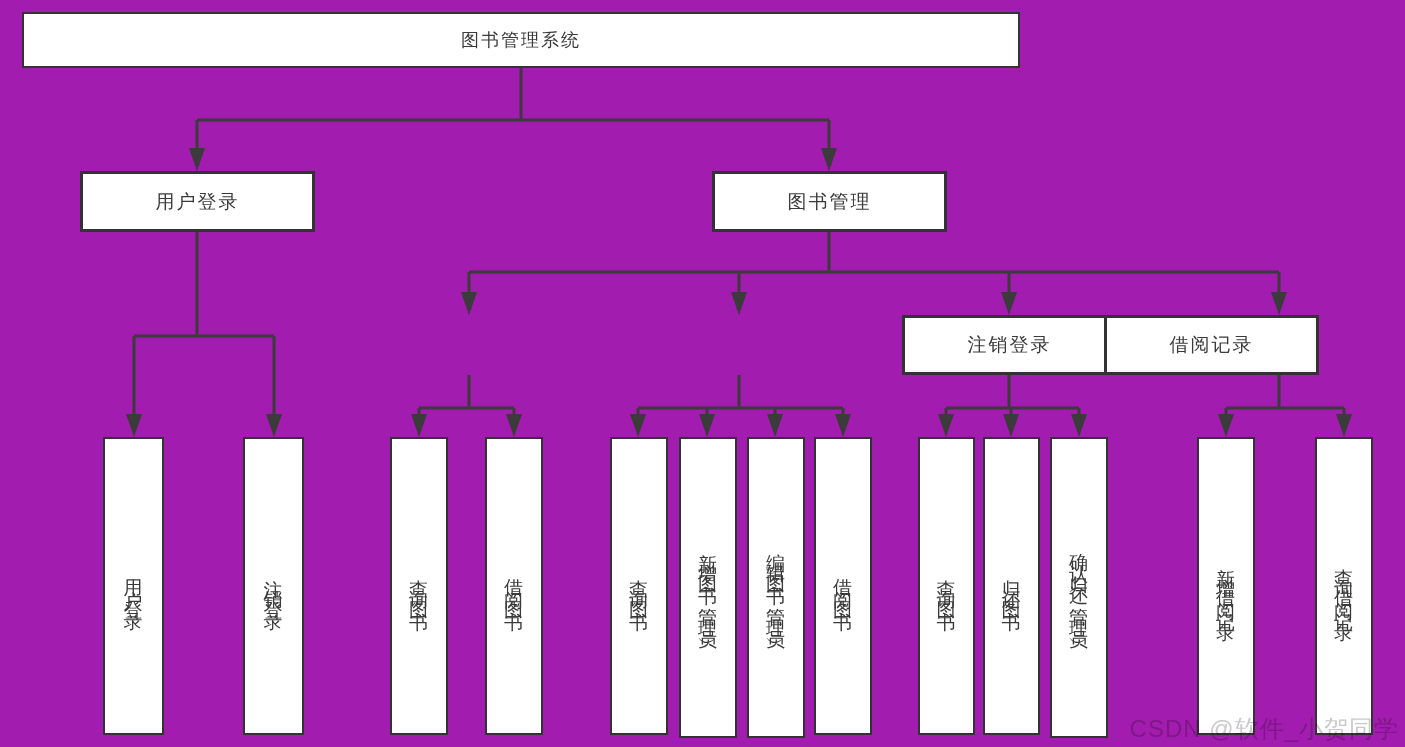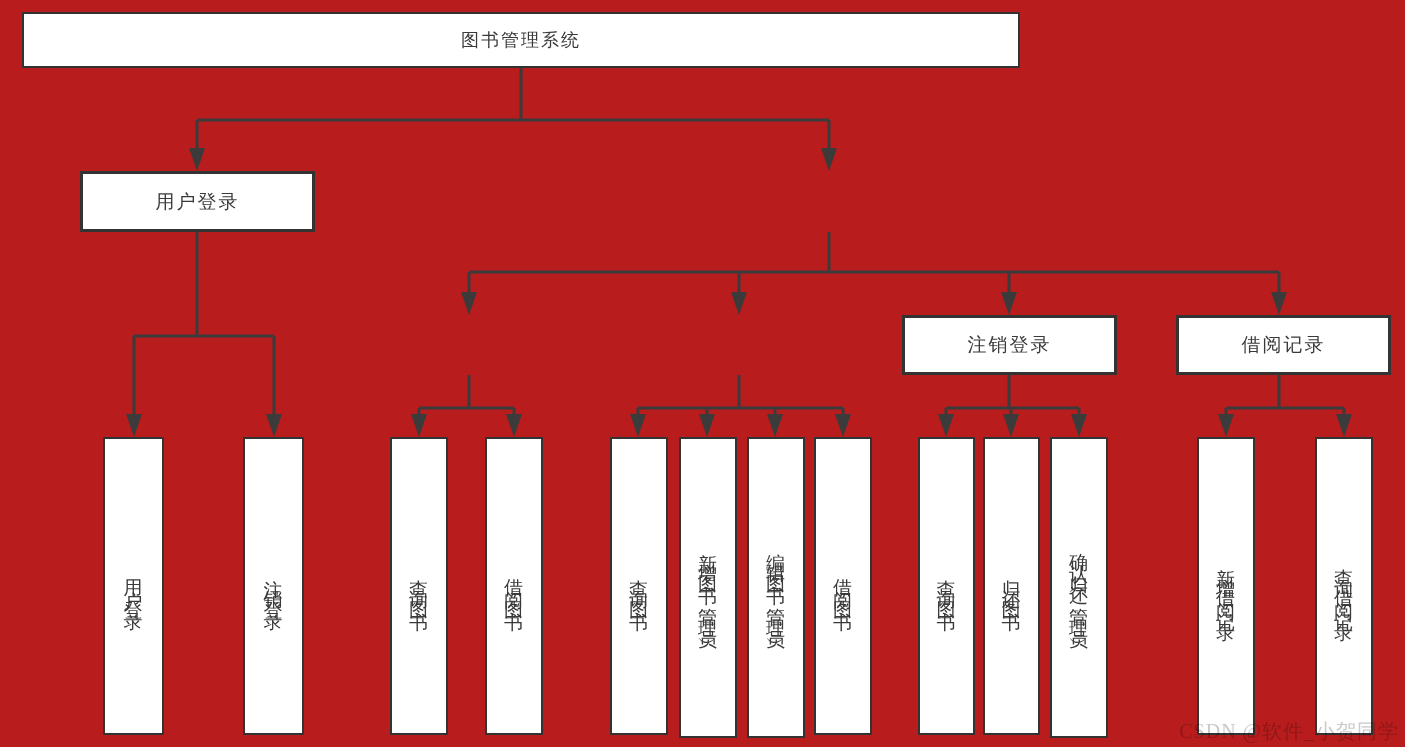--- a/index.html
+++ b/index.html
@@ -1,20 +1,20 @@
 <!DOCTYPE html>
 <html><head>
 <meta charset="utf-8">
 <style>
   html,body{margin:0;padding:0;background:#ffffff;}
   #canvas{
     position:relative;
     width:1405px;height:747px;
-    background:#b91c1c;
-    font-family:Liberation Serif, serif;
+    background:#a21caf;
+    font-family:Liberation Sans, sans-serif;
     color:#3a3a3a;
     overflow:hidden;
   }
   #connectors{position:absolute;left:0;top:0;z-index:0;}
   .node{
     position:absolute;
     background:#ffffff;
     border:2px solid #333333;
     display:flex;align-items:center;justify-content:center;
     box-sizing:border-box;
@@ -26,21 +26,21 @@
   .node.vert span{
     writing-mode:vertical-rl;
     font-size:19px;
     letter-spacing:11px;
     line-height:1;
   }
   #watermark{
     position:absolute;
     right:6px;bottom:2px;
     z-index:2;
-    font-size:20px;
+    font-size:24px;
     color:#c9c9c9;
     mix-blend-mode:multiply;
     letter-spacing:1px;
     white-space:nowrap;
   }
 </style>
 </head>
 <body>
 
 <div id="canvas">
@@ -85,25 +85,28 @@
     </g>
   </svg>
 
   <div class="node h root" style="left:22px;top:12px;width:998px;height:56px">
     <span>图书管理系统</span>
   </div>
 
   <div class="node h lvl2" style="left:80px;top:171px;width:235px;height:61px">
     <span>用户登录</span>
   </div>
+  <div class="node h lvl2" style="left:712px;top:171px;width:235px;height:61px">
+    <span>图书管理</span>
+  </div>
 
   <div class="node h lvl3" style="left:902px;top:315px;width:215px;height:60px">
     <span>注销登录</span>
   </div>
-  <div class="node h lvl3" style="left:1176px;top:315px;width:215px;height:60px">
+  <div class="node h lvl3" style="left:1104px;top:315px;width:215px;height:60px">
     <span>借阅记录</span>
   </div>
 
   <div class="node vert" style="left:103px;top:437px;width:61px;height:298px">
     <span>用户登录</span>
   </div>
   <div class="node vert" style="left:243px;top:437px;width:61px;height:298px">
     <span>注销登录</span>
   </div>
 

